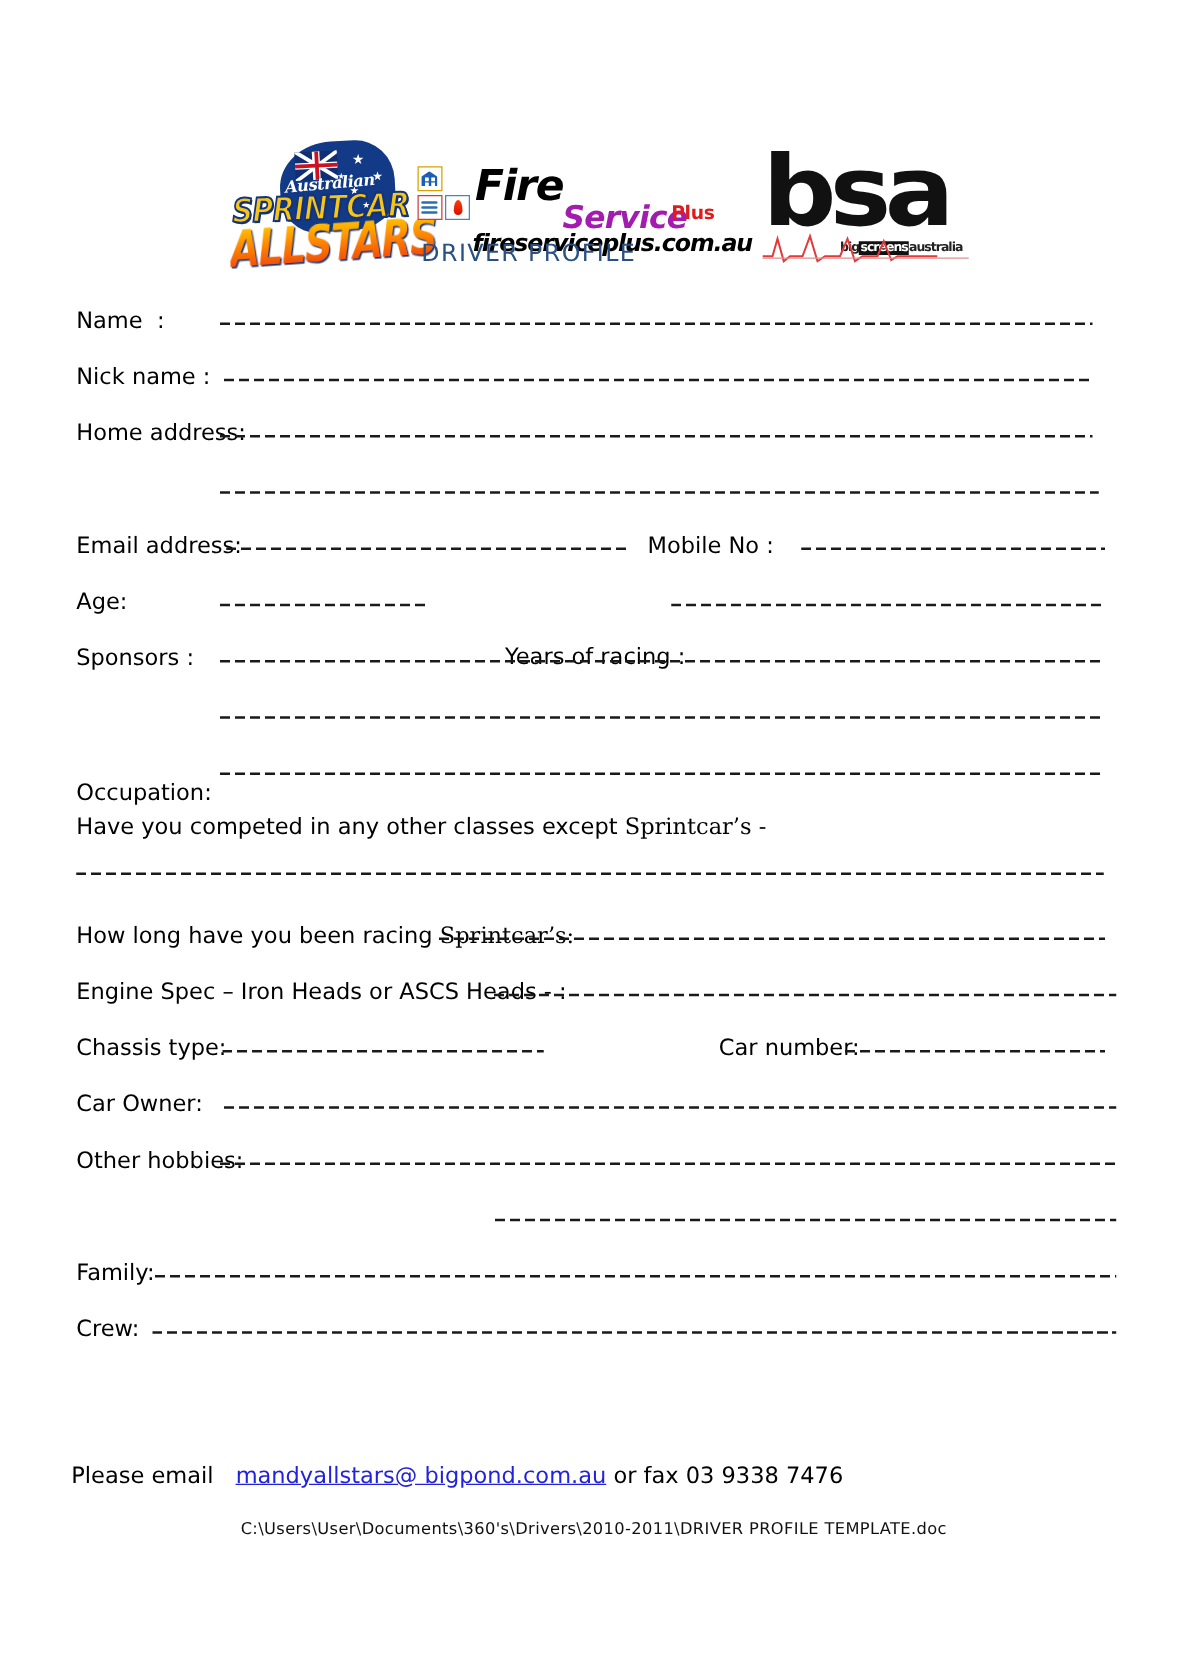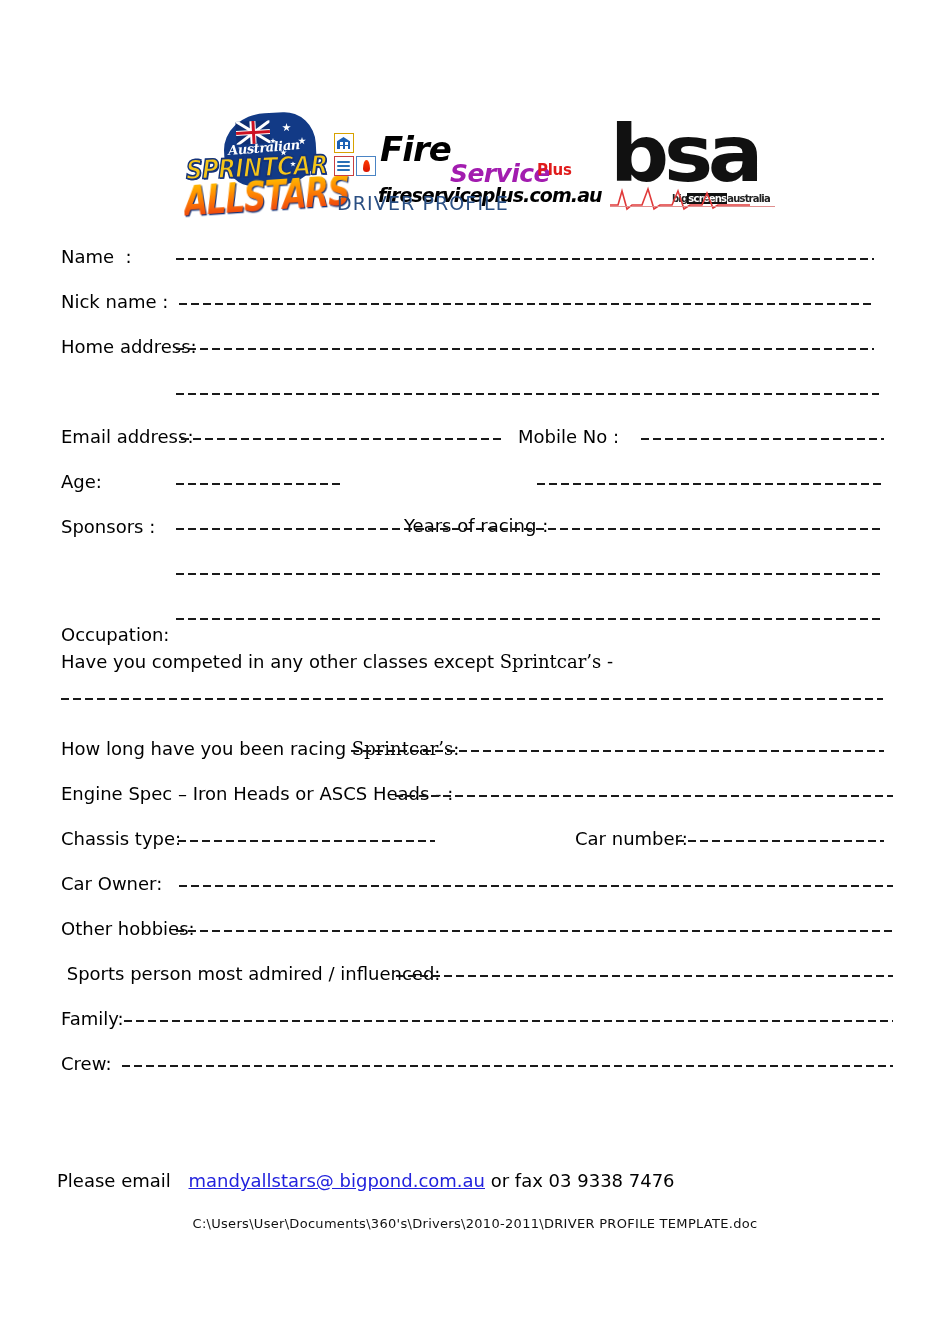--- a/index.html
+++ b/index.html
@@ -496,21 +496,20 @@
         </div>
         <div class="frow">
           <div class="lbl" style="left: 57px; top: 12px;">Car Owner:</div>
           <div class="rule" style="left: 175px; top: 24px; width: 714px;"></div>
         </div>
         <div class="frow">
           <div class="lbl" style="left: 57px; top: 12px;">Other hobbies:</div>
           <div class="rule" style="left: 172px; top: 24px; width: 717px;"></div>
         </div>
         <div class="frow">
-          <div class="lbl" style="left: 57px; top: 12px;"> Sports person most admired / influenced:</div>
           <div class="rule" style="left: 392px; top: 24px; width: 497px;"></div>
         </div>
         <div class="frow">
           <div class="lbl" style="left: 57px; top: 12px;">Family:</div>
           <div class="rule" style="left: 120px; top: 24px; width: 769px;"></div>
         </div>
         <div class="frow">
           <div class="lbl" style="left: 57px; top: 12px;">Crew:</div>
           <div class="rule" style="left: 118px; top: 24px; width: 771px;"></div>
         </div>

